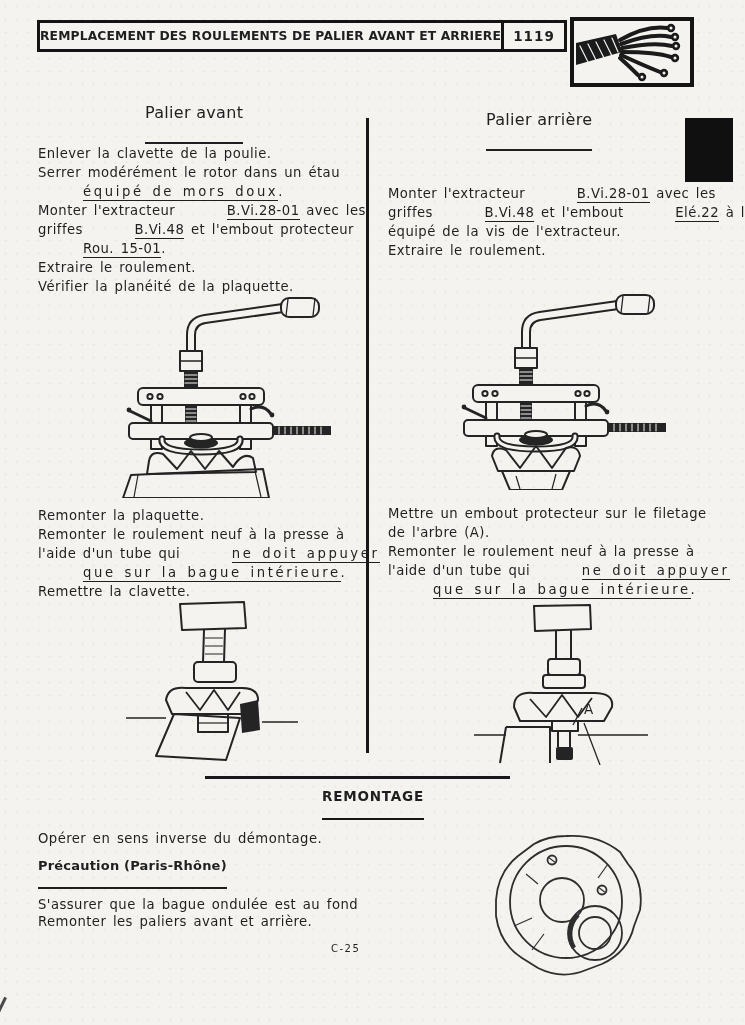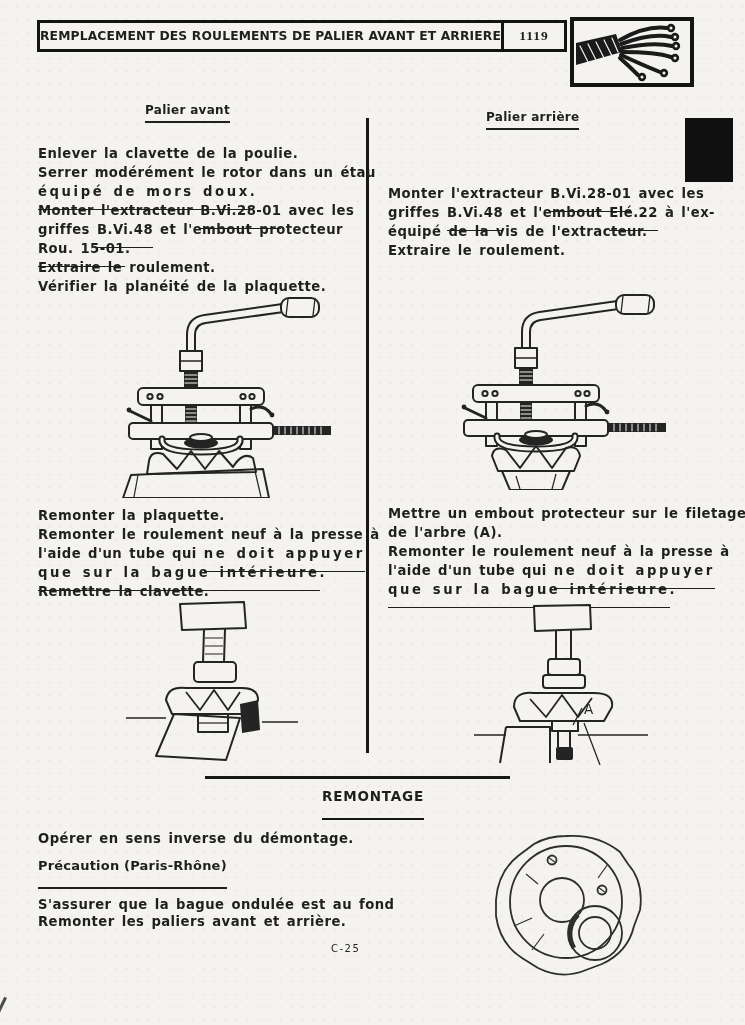--- a/index.html
+++ b/index.html
@@ -11,36 +11,36 @@
     font-family:"DejaVu Sans", sans-serif;
     color:#1f1f1f; overflow:hidden;
   }
 
   
   .titlebox { position:absolute; left:37px; top:20px; width:530px; height:32px;
     border:3px solid #141414; box-sizing:border-box; display:flex; background:#f4f3ef; }
   .titlecell { flex:1; display:flex; align-items:center; justify-content:center;
     font-weight:bold; font-size:12.3px; letter-spacing:0.15px; white-space:nowrap; }
   .numcell { width:68px; border-left:3px solid #141414; display:flex; align-items:center;
-    justify-content:center; font-weight:bold; font-size:13.5px; letter-spacing:1px;font-family:Liberation Serif, serif; }
+    justify-content:center; font-weight:bold; font-size:13.5px; letter-spacing:1px; }
   .harnessbox { position:absolute; left:570px; top:17px; width:124px; height:70px;
     border:4px solid #141414; box-sizing:border-box; background:#f4f3ef; }
   .tab { position:absolute; left:685px; top:118px; width:48px; height:64px; background:#101010; }
 
   
-  .colhead { position:absolute; font-weight:bold; font-size:12px; letter-spacing:0.3px;
-    border-bottom:2px solid #1f1f1f; padding-bottom:4px; white-space:nowrap; }
+  .colhead { position:absolute; font-weight:normal; font-size:16px; letter-spacing:0.3px;
+    border-bottom:2px solid #1f1f1f; padding-bottom:20px; white-space:nowrap; }
   .vrule { position:absolute; left:366px; top:118px; width:3px; height:635px; background:#181818; }
   .hrule { position:absolute; left:205px; top:776px; width:305px; height:3px; background:#181818; }
 
   
-  .tblock { position:absolute; font-size:13.2px; letter-spacing:0.45px; word-spacing:2px;font-weight:bold; }
+  .tblock { position:absolute; font-size:13.2px; letter-spacing:0.45px; word-spacing:2px; }
   .tl { height:19px; white-space:nowrap; }
   .tl.short { height:17px; }
-  .u { border-bottom:1.6px solid #1f1f1f; padding-bottom:10px; }
+  .u { border-bottom:1.6px solid #1f1f1f; padding-bottom:1px;margin-left:45px; }
   .sp { letter-spacing:2.6px; }
 
   .remheading { position:absolute; left:322px; top:788px; font-weight:bold; font-size:13.5px;
     letter-spacing:0.8px; border-bottom:2.5px solid #161616; padding-bottom:14px; }
   .precaution { position:absolute; left:38px; top:858px; font-weight:bold; font-size:13px;
     letter-spacing:0.2px; border-bottom:2px solid #1f1f1f; padding-bottom:14px; white-space:nowrap; }
   .pagecode { position:absolute; left:331px; top:943px; font-size:10px; letter-spacing:1.5px; }
   .labelA { position:absolute; left:584px; top:701px; font-size:13.5px; }
 
   .illus { position:absolute; }

